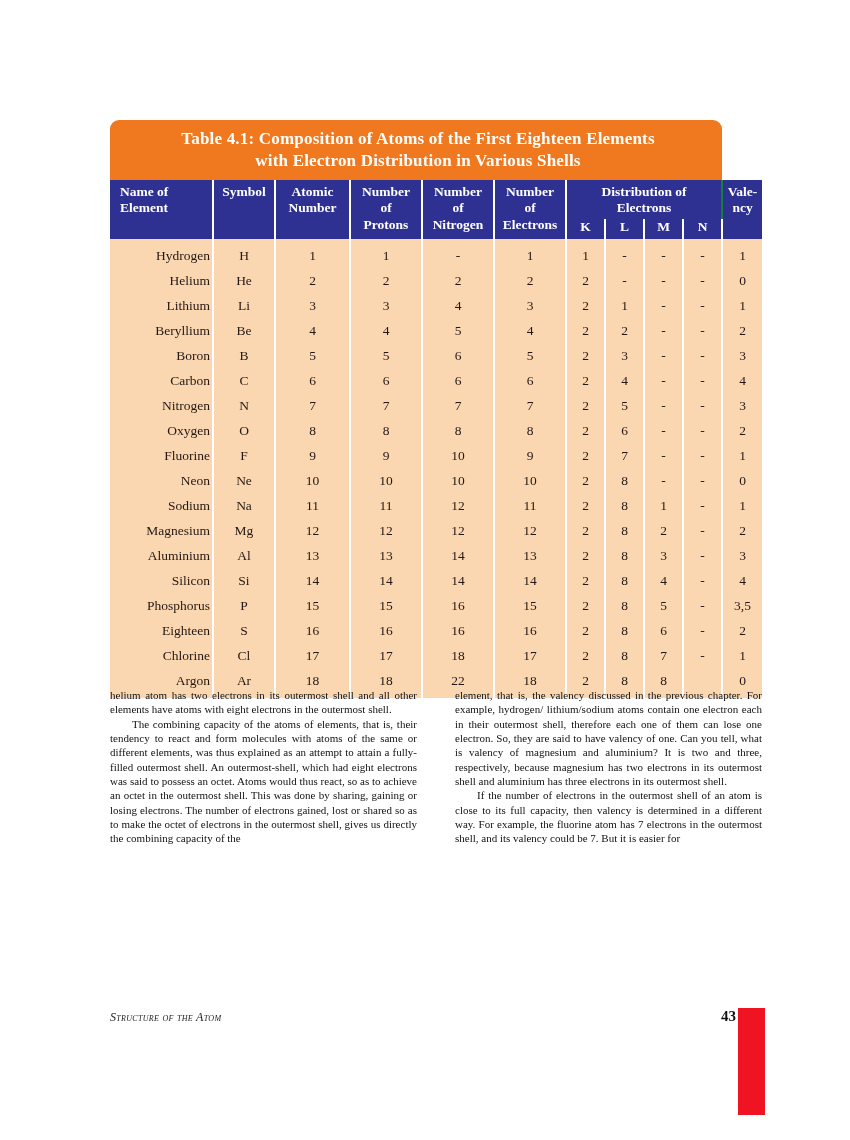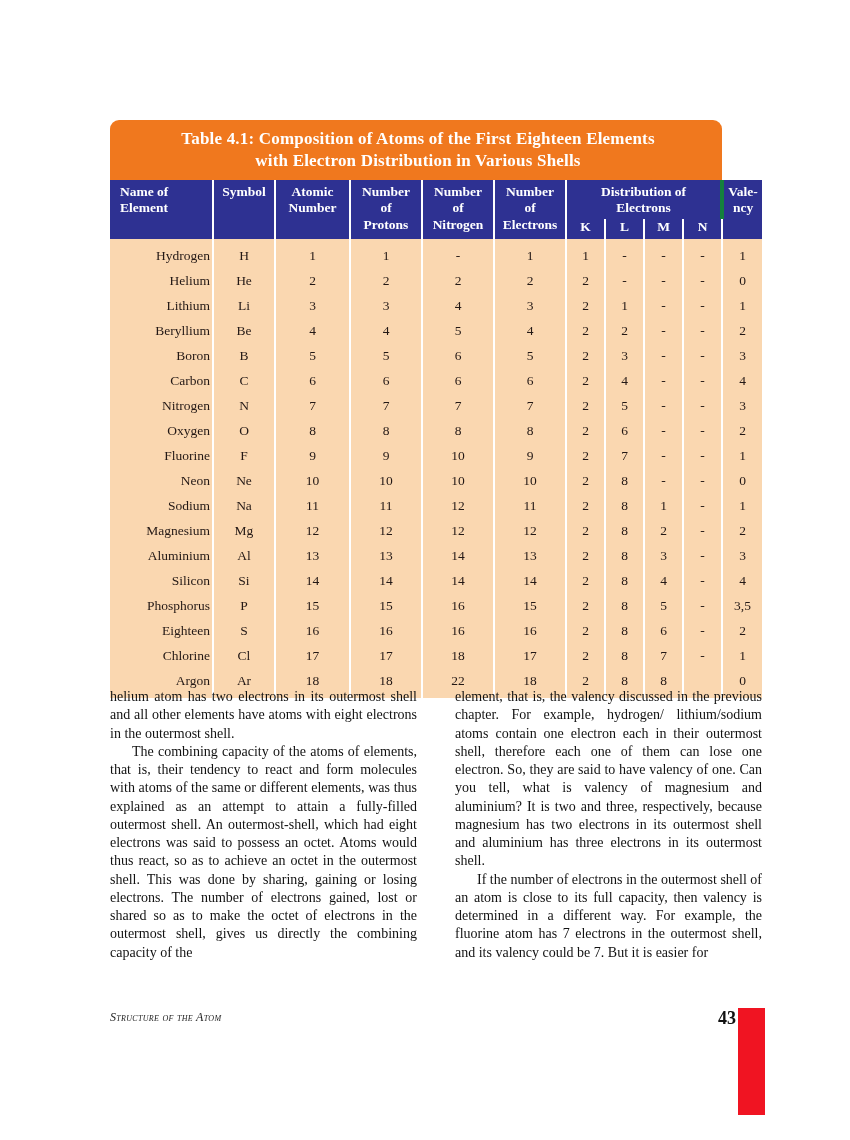--- a/index.html
+++ b/index.html
@@ -70,21 +70,21 @@
   table.comp thead th.th-name {
     text-align: left;
     padding-left: 10px;
     border-left: none;
   }
   table.comp thead th.th-val {
     border-right: none;
   }
   table.comp thead th.group-head {
     border-left: 2px solid #ffffff;
-    border-right: 4px solid #15803d;
+    border-right: 2px solid #15803d;
     border-bottom: none;
     padding-bottom: 2px;
   }
   table.comp thead th.sub-head {
     border-top: none;
     padding-top: 0;
     font-size: 13.5px;
   }
   table.comp thead th.sub-head.first { border-left: 2px solid #ffffff; }
 
@@ -126,21 +126,21 @@
     top: 688px;
     width: 652px;
     display: flex;
     gap: 38px;
   }
   .col {
     width: 307px;
   }
   .col p {
     margin: 0;
-    font-size: 14px;
+    font-size: 11px;
     line-height: 1.305;
     text-align: justify;
     text-justify: inter-word;
     hyphens: none;
     color: #111111;
   }
   .col p.indent {
     text-indent: 22px;
   }
 
@@ -160,21 +160,21 @@
     font-variant: small-caps;
     font-size: 12px;
     letter-spacing: 0.3px;
     color: #1a1a1a;
   }
   .page-number {
     position: absolute;
     right: 26px;
     top: 0;
     font-weight: bold;
-    font-size: 18px;
+    font-size: 15px;
     color: #111111;
   }
   .red-bar {
     position: absolute;
     left: 738px;
     top: 1008px;
     width: 27px;
     height: 107px;
     background: #F01422;
   }

